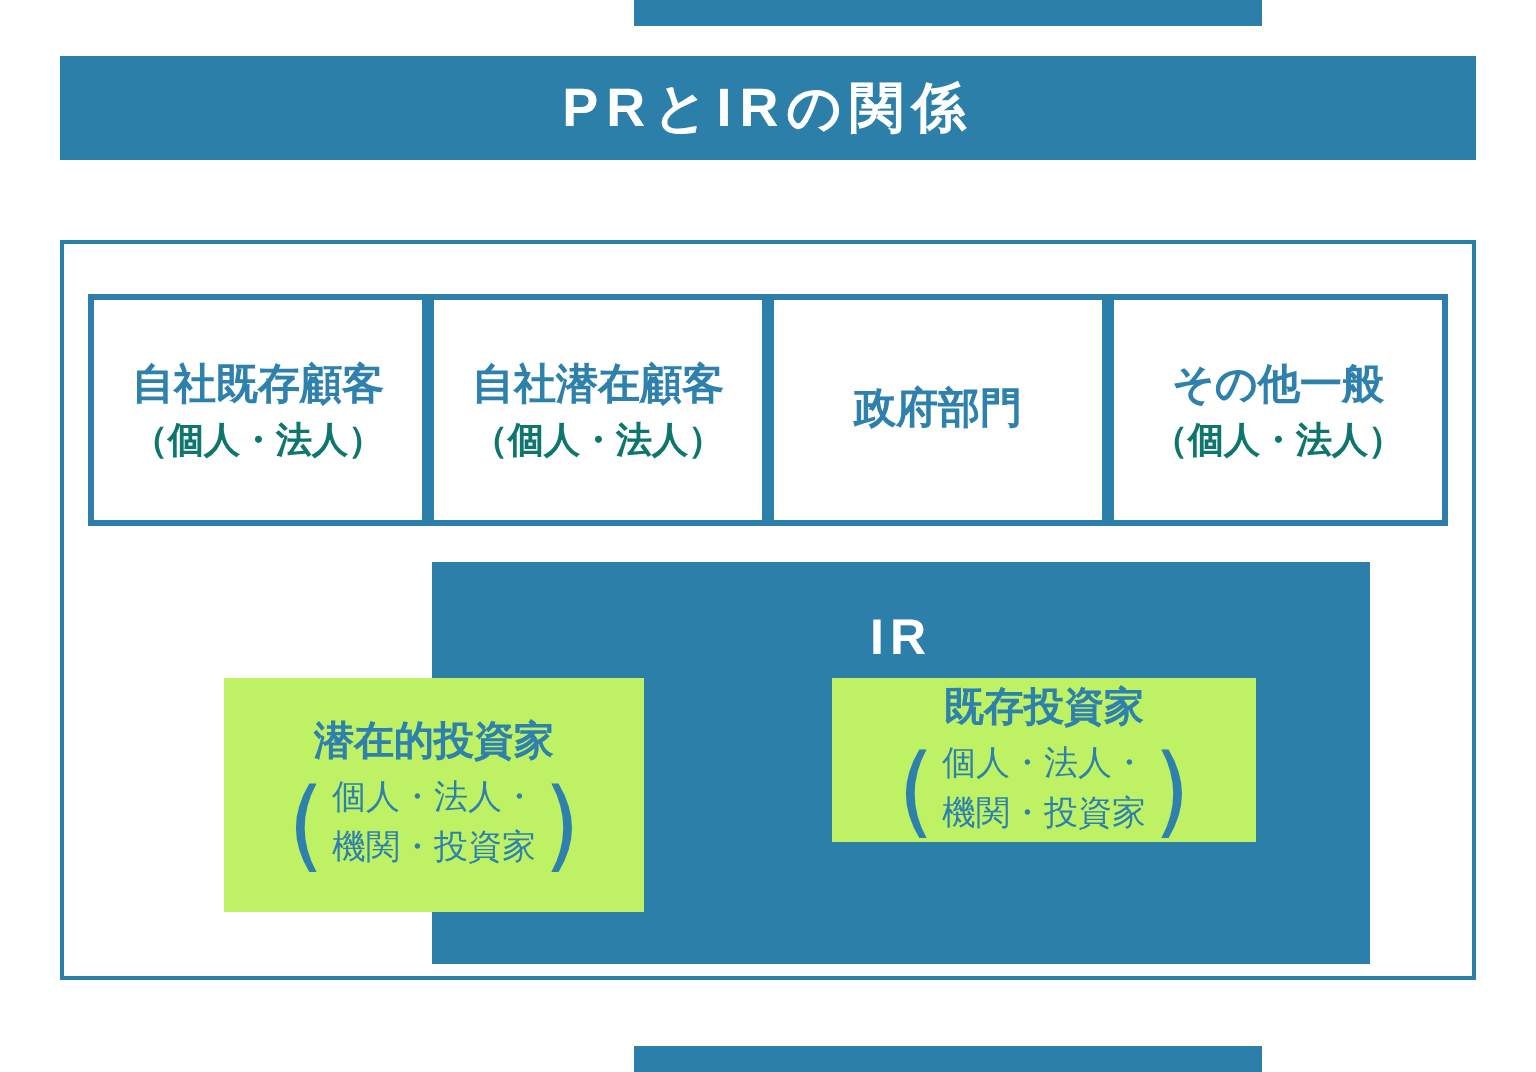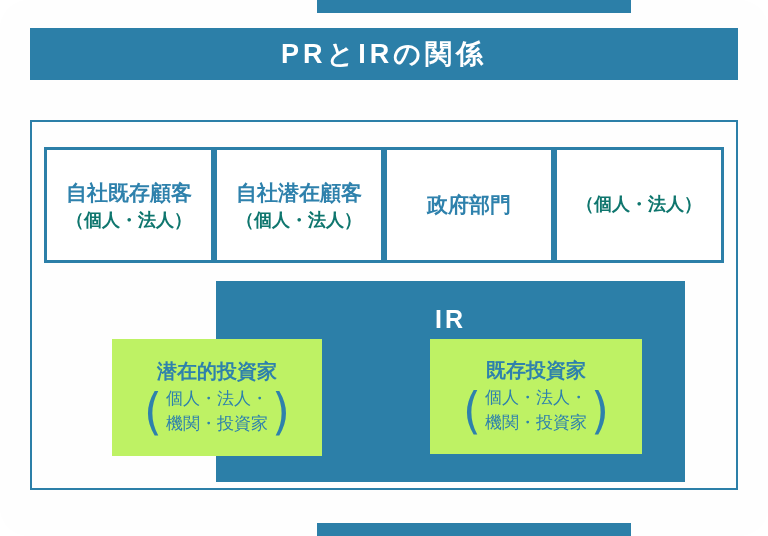--- a/index.html
+++ b/index.html
@@ -116,21 +116,21 @@
   .investor-box {
     position: absolute;
     background: #bef264;
     display: flex;
     flex-direction: column;
     align-items: center;
     justify-content: center;
     z-index: 3;
   }
   .investor-box.left  { left: 112px; top: 339px; width: 210px; height: 117px; }
-  .investor-box.right { left: 430px; top: 339px; width: 212px; height: 115px; }
+  .investor-box.right { left: 416px; top: 339px; width: 212px; height: 82px; }
   .investor-title {
     color: #2e81ac;
     font-size: 20px;
     font-weight: bold;
     line-height: 1.3;
     margin-bottom: 3px;
     white-space: nowrap;
   }
   .paren-row {
     display: flex;
@@ -175,20 +175,21 @@
       <span class="line2">（個人・法人）</span>
     </div>
     <div class="audience-box">
       <span class="line1">自社潜在顧客</span>
       <span class="line2">（個人・法人）</span>
     </div>
     <div class="audience-box">
       <span class="line1">政府部門</span>
     </div>
     <div class="audience-box">
+      <span class="line1">その他一般</span>
       <span class="line2">（個人・法人）</span>
     </div>
   </div>
 
   <div class="ir-box">
     <span class="ir-label">IR</span>
   </div>
 
   <div class="investor-box left">
     <span class="investor-title">潜在的投資家</span>

